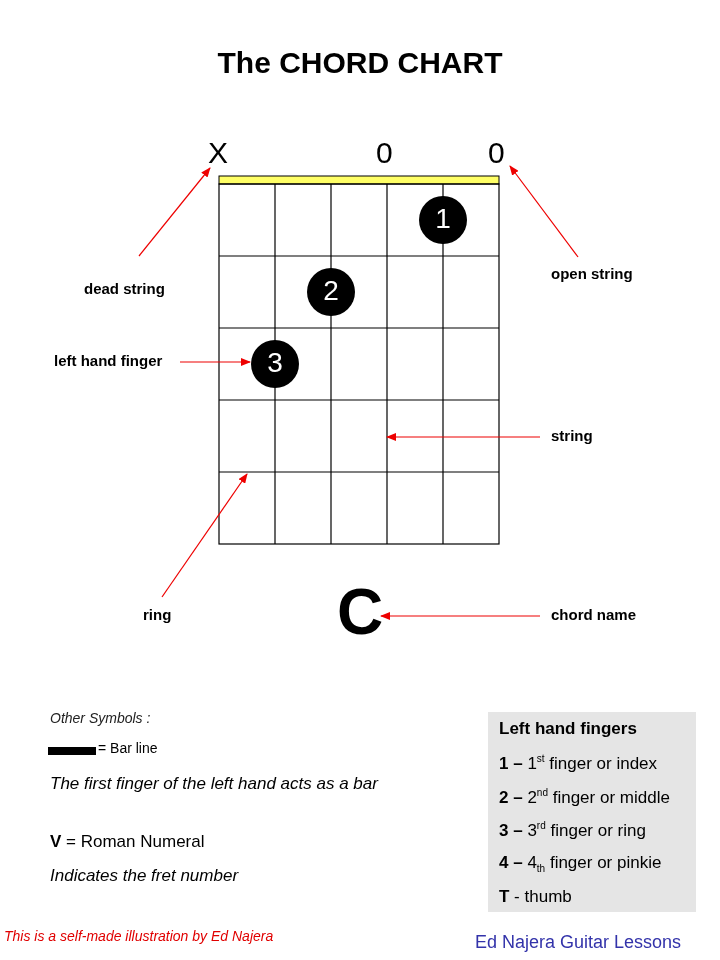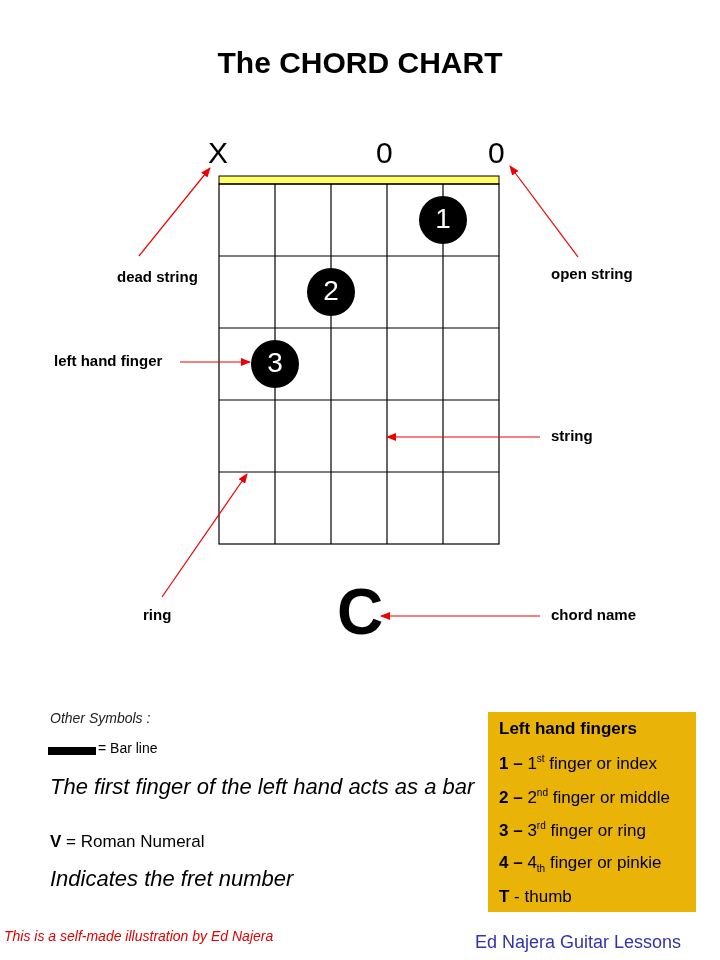--- a/index.html
+++ b/index.html
@@ -6,22 +6,22 @@
   body{width:720px;height:960px;position:relative;overflow:hidden;font-family:"Liberation Sans",sans-serif;color:#000;}
   .abs{position:absolute;}
   .title{left:0;width:720px;top:46px;text-align:center;font-size:30px;font-weight:bold;}
   .marker{font-size:30px;top:136px;}
   .lbl{font-size:15px;font-weight:bold;}
   svg.overlay{position:absolute;left:0;top:0;}
   .chordname{font-size:64px;font-weight:bold;left:337px;top:580px;line-height:1;}
   .sym-head{left:50px;top:710px;font-size:14px;font-style:italic;color:#222;}
   .barline-row{left:48px;top:740px;font-size:14px;}
   .barline-swatch{display:inline-block;width:48px;height:8px;background:#000;vertical-align:-2px;margin-right:2px;}
-  .ital{font-size:22px;font-style:italic;}
-  .legend{left:488px;top:712px;width:208px;height:200px;background:#eab308;}
+  .ital{font-size:17px;font-style:italic;}
+  .legend{left:488px;top:712px;width:208px;height:200px;background:#e5e5e5;}
   .legend .row{position:absolute;left:11px;font-size:17px;}
   .legend .head{font-weight:bold;}
   .legend b{font-weight:bold;}
   sup,sub{font-size:10px;margin-top:27px;}
   .footer-left{left:4px;top:928px;font-size:14px;font-style:italic;color:#e00000;}
   .footer-right{left:475px;top:932px;font-size:18px;color:#3333aa;}
 </style>
 </head>
 <body>
 
@@ -61,21 +61,21 @@
     <line x1="540" y1="437" x2="387" y2="437" marker-end="url(#ah)"></line>
     <line x1="162" y1="597" x2="247" y2="474" marker-end="url(#ah)"></line>
     <line x1="540" y1="616" x2="381" y2="616" marker-end="url(#ah)"></line>
   </g>
 </svg>
 
 <div class="abs" style="left:419px;top:203px;width:48px;text-align:center;color:#fff;font-size:28px;">1</div>
 <div class="abs" style="left:307px;top:275px;width:48px;text-align:center;color:#fff;font-size:28px;">2</div>
 <div class="abs" style="left:251px;top:347px;width:48px;text-align:center;color:#fff;font-size:28px;">3</div>
 
-<div class="abs lbl" style="left:84px;top:268px;margin-left:33px;">dead string</div>
+<div class="abs lbl" style="left:84px;top:280px;">dead string</div>
 <div class="abs lbl" style="left:551px;top:265px;">open string</div>
 <div class="abs lbl" style="left:54px;top:352px;">left hand finger</div>
 <div class="abs lbl" style="left:551px;top:427px;">string</div>
 <div class="abs lbl" style="left:143px;top:606px;">ring</div>
 <div class="abs lbl" style="left:551px;top:606px;">chord name</div>
 
 <div class="abs chordname">C</div>
 
 <div class="abs sym-head">Other Symbols :</div>
 <div class="abs barline-row">

